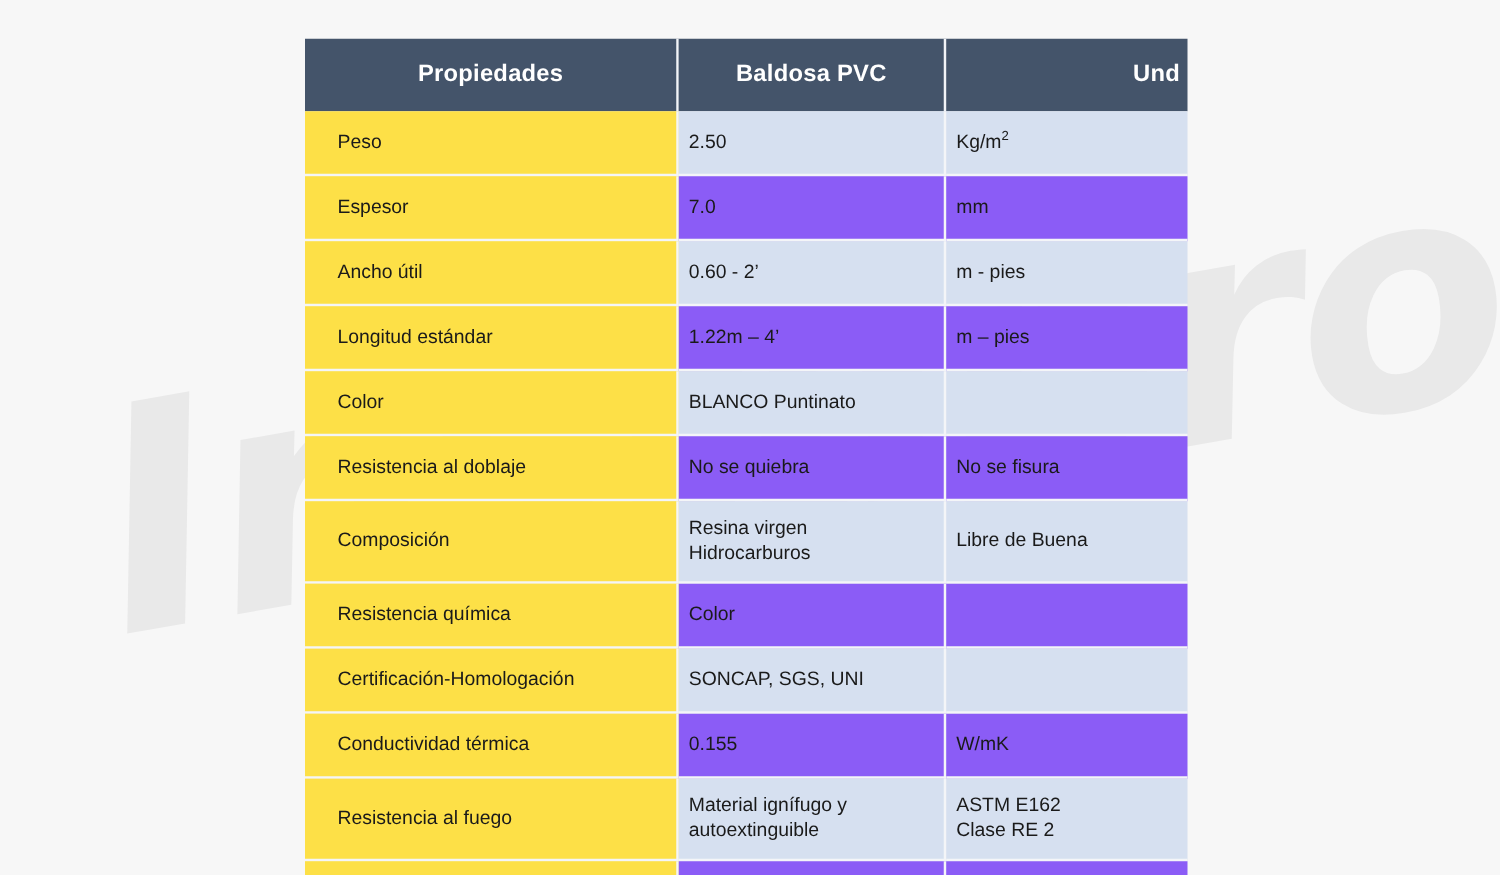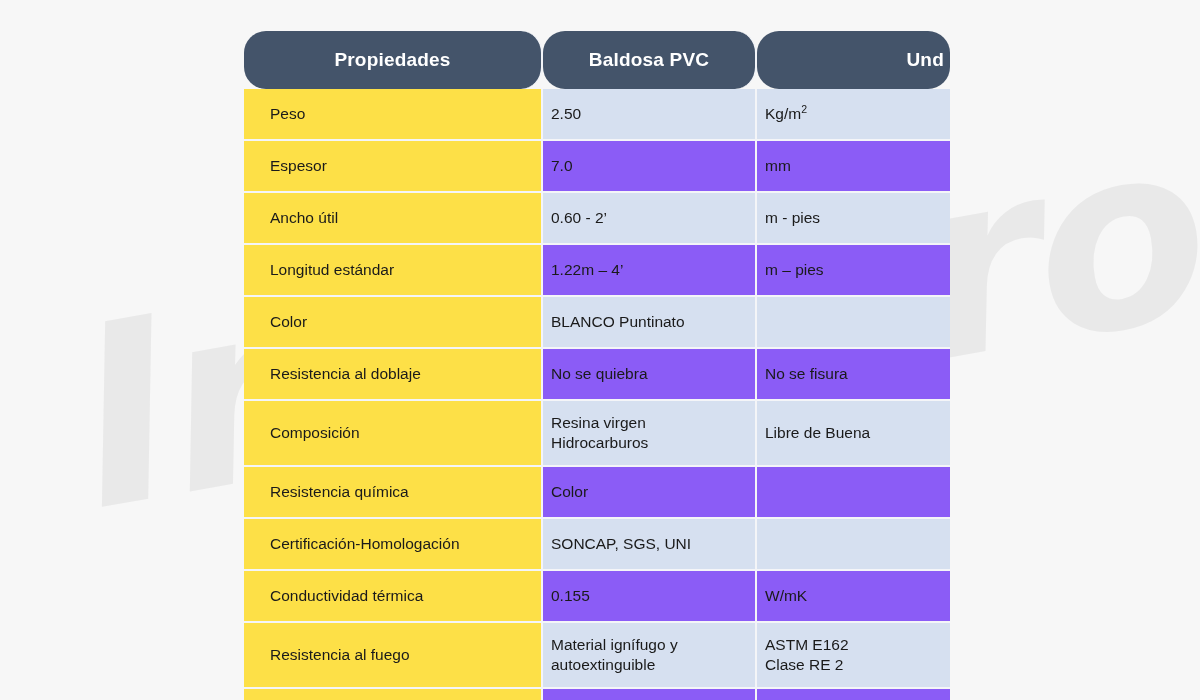--- a/index.html
+++ b/index.html
@@ -62,21 +62,20 @@
   thead th {
     background: #44546a;
     color: #ffffff;
     font-size: 19px;
     font-weight: 700;
     text-align: center;
     height: 58px;
     padding: 0 6px;
     border-right: 2px solid #f2f4f8;
     letter-spacing: .2px;
-    border-radius: 22px;
   }
   thead th:last-child { border-right: none; text-align: right; }
 
   
   tbody td {
     height: 42px;
     padding: 4px 8px;
     font-size: 15.5px;
     color: #1a1a1a;
     border-bottom: 2px solid #f4f5f8;

